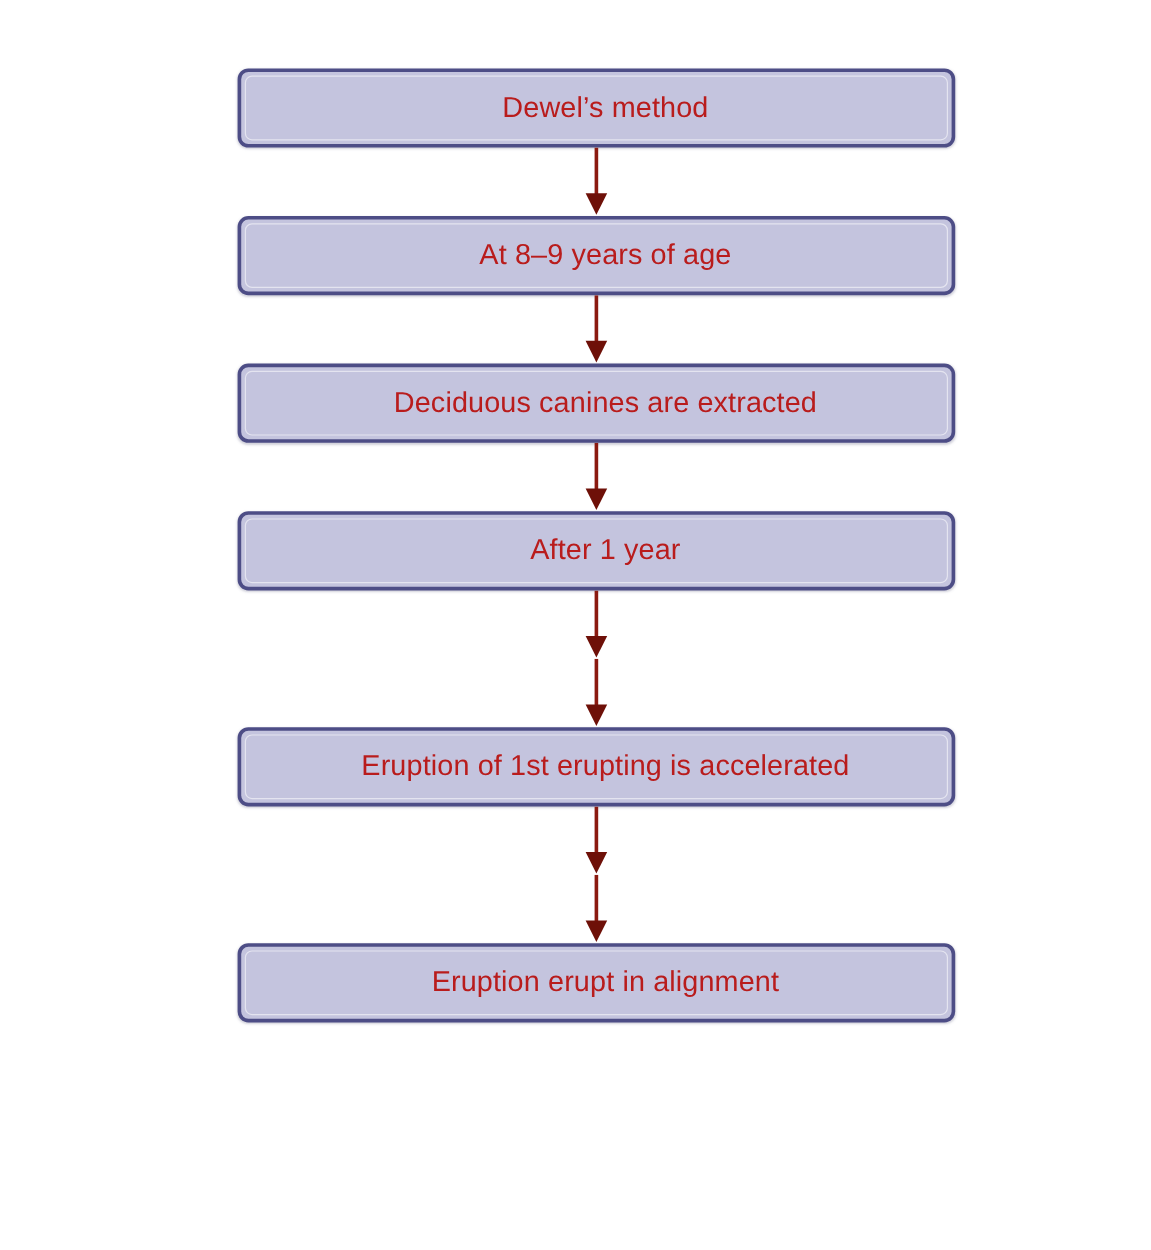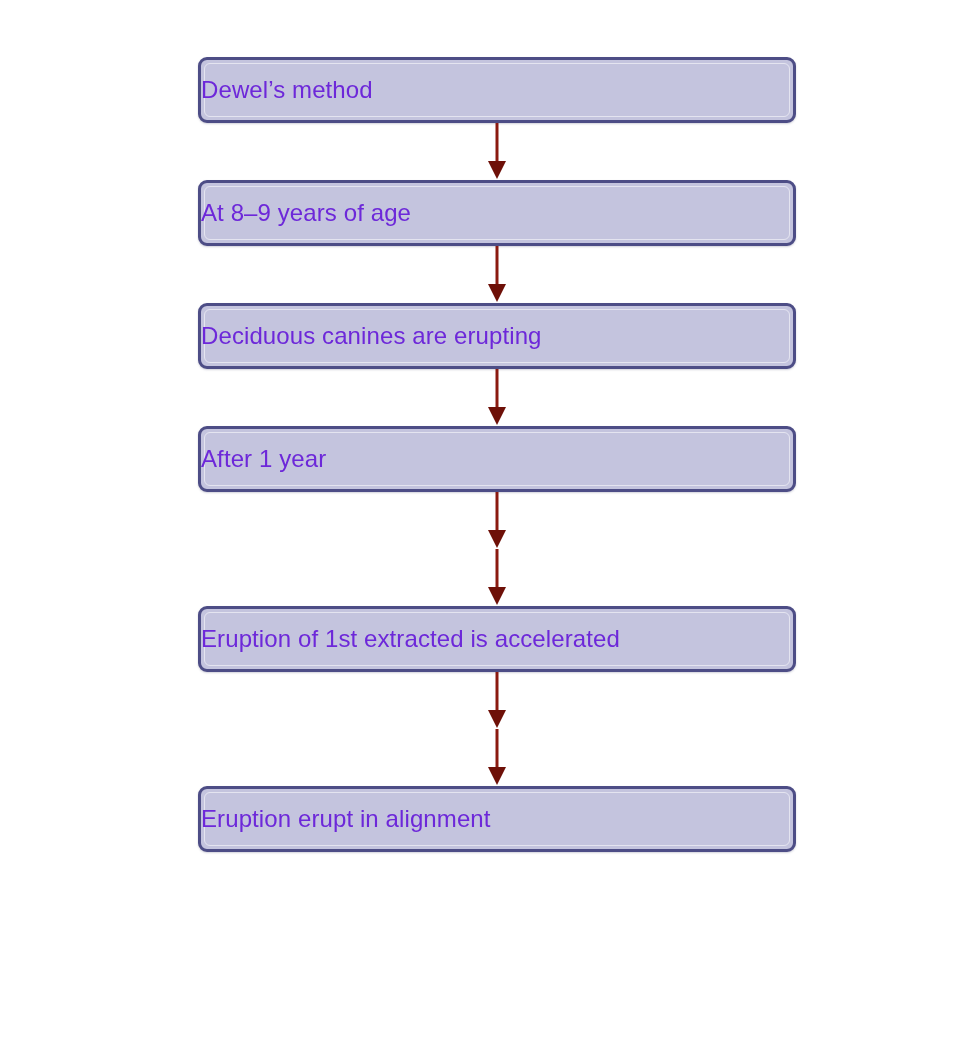--- a/index.html
+++ b/index.html
@@ -47,28 +47,28 @@
     top: 3px;
     right: 3px;
     bottom: 3px;
     border-radius: 6px;
     border: 1px solid rgba(255,255,255,0.55);
     pointer-events: none;
   }
 
   .node-label {
     position: absolute;
-    left: 0;
+    left: 15px;
     right: 0;
     top: 50%;
     transform: translateY(-50%);
-    text-align: left;
+    text-align: center;
     font-size: 24px;
     line-height: 1.15;
-    color: #6d28d9;
+    color: #b91c1c;
     letter-spacing: 0.1px;
     white-space: nowrap;
   }
 
   
   .connector {
     position: relative;
     width: 598px;
     height: 57px;
   }
@@ -100,21 +100,21 @@
       <div class="node-label">At 8–9 years of age</div>
     </div>
     <div class="connector">
       <svg width="22" height="57" viewBox="0 0 22 57">
         <line x1="11" y1="0" x2="11" y2="42" stroke="#8b1a10" stroke-width="3"></line>
         <polygon points="11,56 2,38 20,38" fill="#6e1008"></polygon>
       </svg>
     </div>
 
     <div class="node">
-      <div class="node-label">Deciduous canines are erupting</div>
+      <div class="node-label">Deciduous canines are extracted</div>
     </div>
     <div class="connector">
       <svg width="22" height="57" viewBox="0 0 22 57">
         <line x1="11" y1="0" x2="11" y2="42" stroke="#8b1a10" stroke-width="3"></line>
         <polygon points="11,56 2,38 20,38" fill="#6e1008"></polygon>
       </svg>
     </div>
 
     <div class="node">
       <div class="node-label">After 1 year</div>
@@ -127,21 +127,21 @@
     </div>
 
     <div class="connector">
       <svg width="22" height="57" viewBox="0 0 22 57">
         <line x1="11" y1="0" x2="11" y2="42" stroke="#8b1a10" stroke-width="3"></line>
         <polygon points="11,56 2,38 20,38" fill="#6e1008"></polygon>
       </svg>
     </div>
 
     <div class="node">
-      <div class="node-label">Eruption of 1st extracted is accelerated</div>
+      <div class="node-label">Eruption of 1st erupting is accelerated</div>
     </div>
     <div class="connector">
       <svg width="22" height="57" viewBox="0 0 22 57">
         <line x1="11" y1="0" x2="11" y2="42" stroke="#8b1a10" stroke-width="3"></line>
         <polygon points="11,56 2,38 20,38" fill="#6e1008"></polygon>
       </svg>
     </div>
 
     <div class="connector">
       <svg width="22" height="57" viewBox="0 0 22 57">

